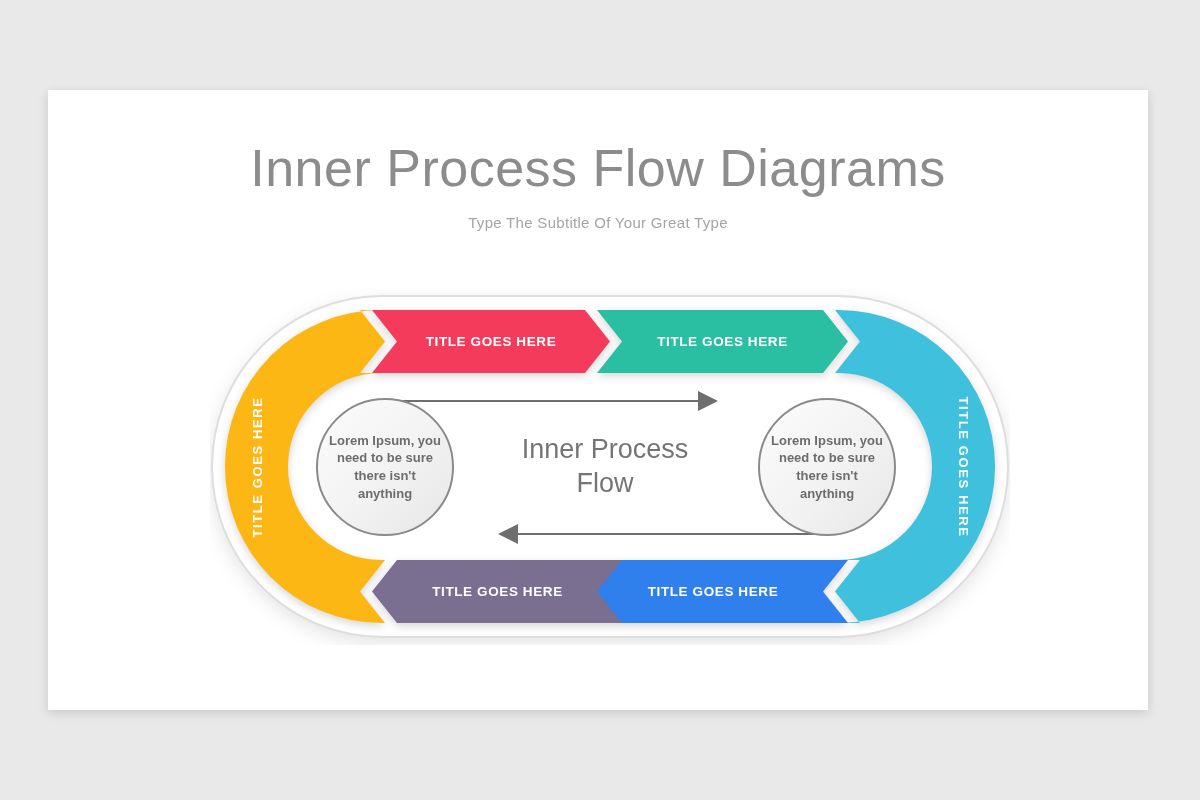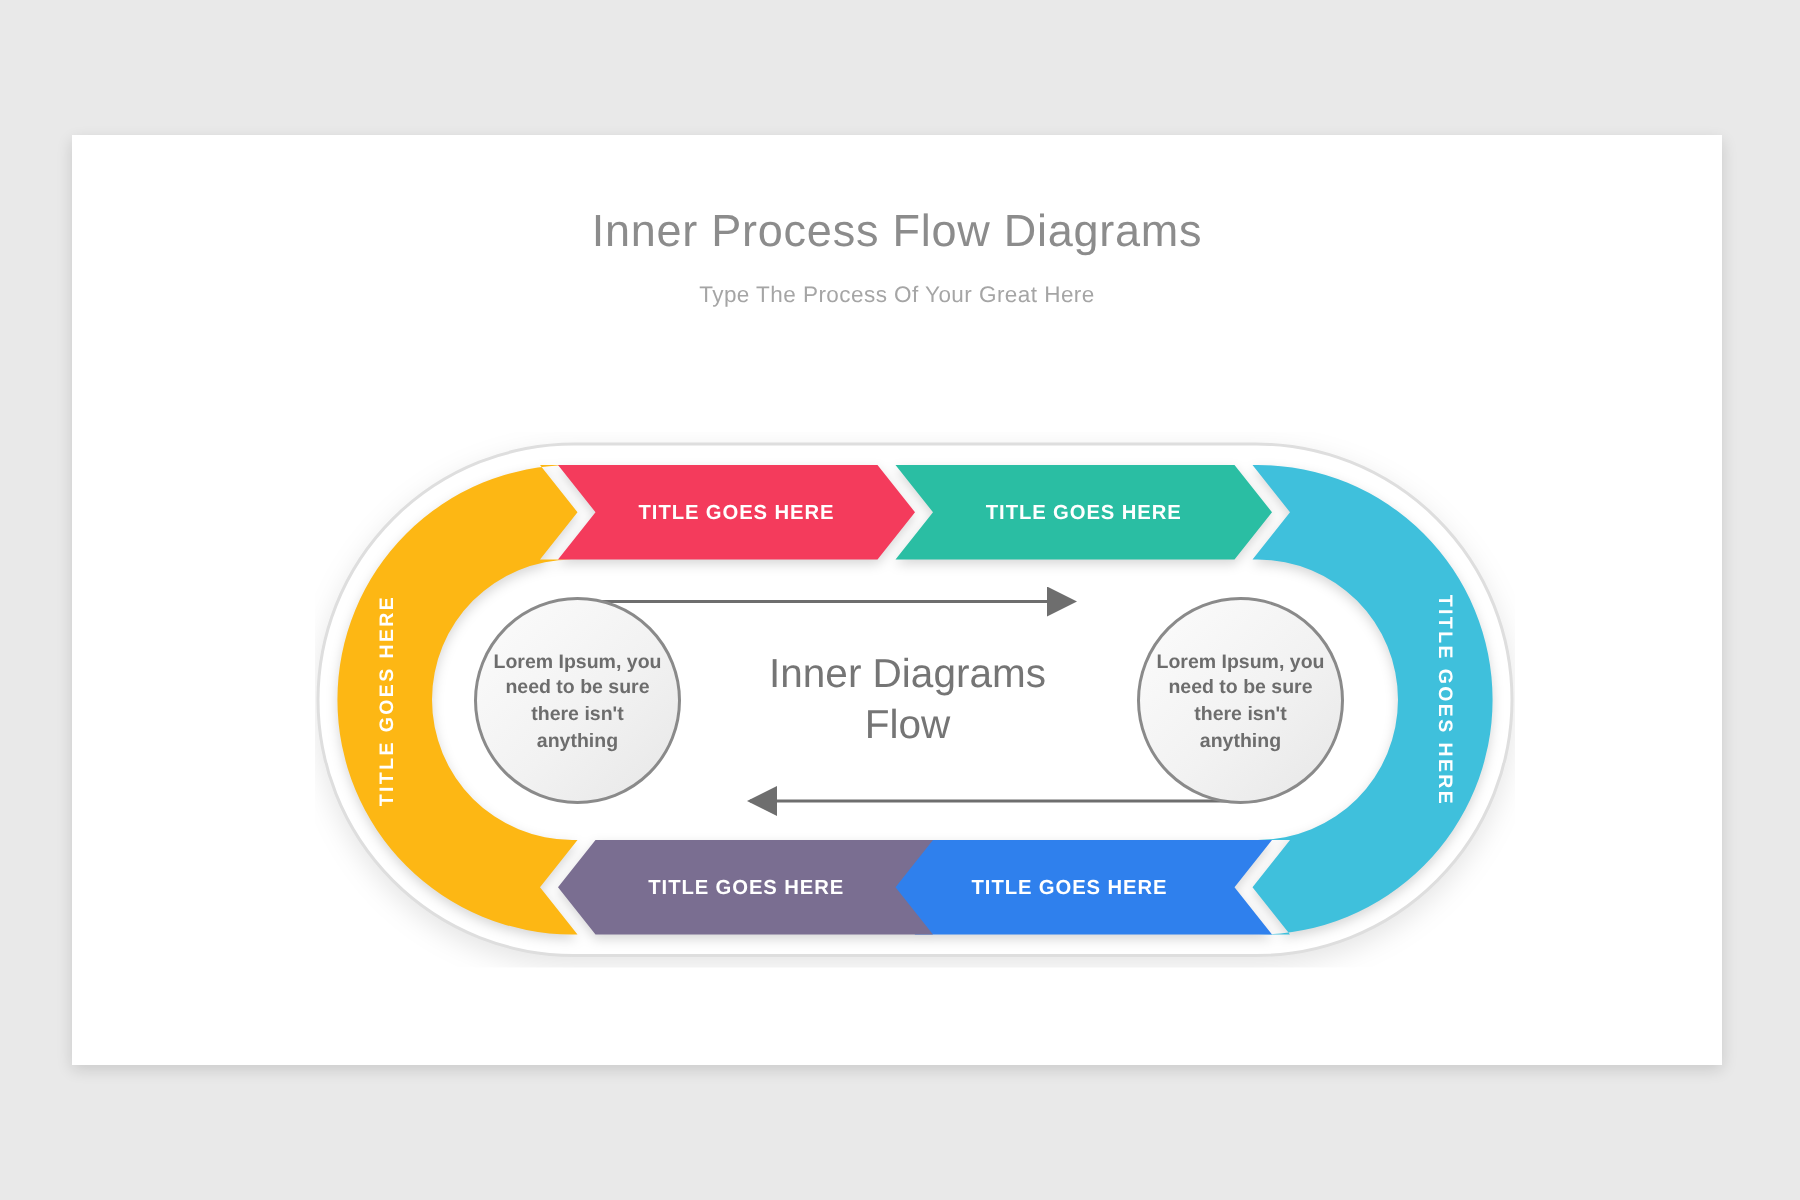--- a/index.html
+++ b/index.html
@@ -10,21 +10,21 @@
     position:relative;overflow:hidden;
   }
   .card{
     position:absolute;left:48px;top:90px;width:1100px;height:620px;
     background:#ffffff;
     box-shadow:0 3px 10px rgba(0,0,0,0.14);
   }
   .title{
     margin:0;padding-top:48px;
     text-align:center;
-    font-size:30px;font-weight:400;letter-spacing:0.5px;
+    font-size:52px;font-weight:400;letter-spacing:0.5px;
     color:#8c8c8c;
   }
   .subtitle{
     margin-top:16px;text-align:center;
     font-size:15px;color:#a5a5a5;letter-spacing:0.3px;
   }
   .diagram{
     position:absolute;left:162px;top:198px;width:800px;height:357px;
   }
   .diagram svg{position:absolute;left:0;top:0;}
@@ -63,21 +63,21 @@
   .center-label{
     position:absolute;left:295px;top:145px;width:200px;
     text-align:center;font-size:27px;line-height:1.25;color:#757575;
   }
 </style>
 </head>
 <body>
 
 <div class="card">
   <h1 class="title">Inner Process Flow Diagrams</h1>
-  <div class="subtitle">Type The Process Of Your Great Here</div>
+  <div class="subtitle">Type The Subtitle Of Your Great Type</div>
 
   <div class="diagram">
     <svg width="800" height="357" viewBox="0 0 800 357">
       <defs>
         <marker id="ah-r" markerWidth="11" markerHeight="10" refX="9" refY="5" orient="auto">
           <path d="M0,0 L10,5 L0,10 Z" fill="#6e6e6e"></path>
         </marker>
       </defs>
 
       <rect class="ring" x="2" y="8" width="796" height="341" rx="170.5" ry="170.5" stroke="#dedede" stroke-width="2" fill="#ffffff"></rect>
@@ -115,15 +115,15 @@
     <div class="banner-label b5">TITLE GOES HERE</div>
     <div class="banner-label b6">TITLE GOES HERE</div>
 
     <div class="callout left">
       <p>Lorem Ipsum, you need to be sure there isn't anything</p>
     </div>
     <div class="callout right">
       <p>Lorem Ipsum, you need to be sure there isn't anything</p>
     </div>
 
-    <div class="center-label">Inner Diagrams Flow</div>
+    <div class="center-label">Inner Process Flow</div>
   </div>
 </div>
 
 </body></html>

